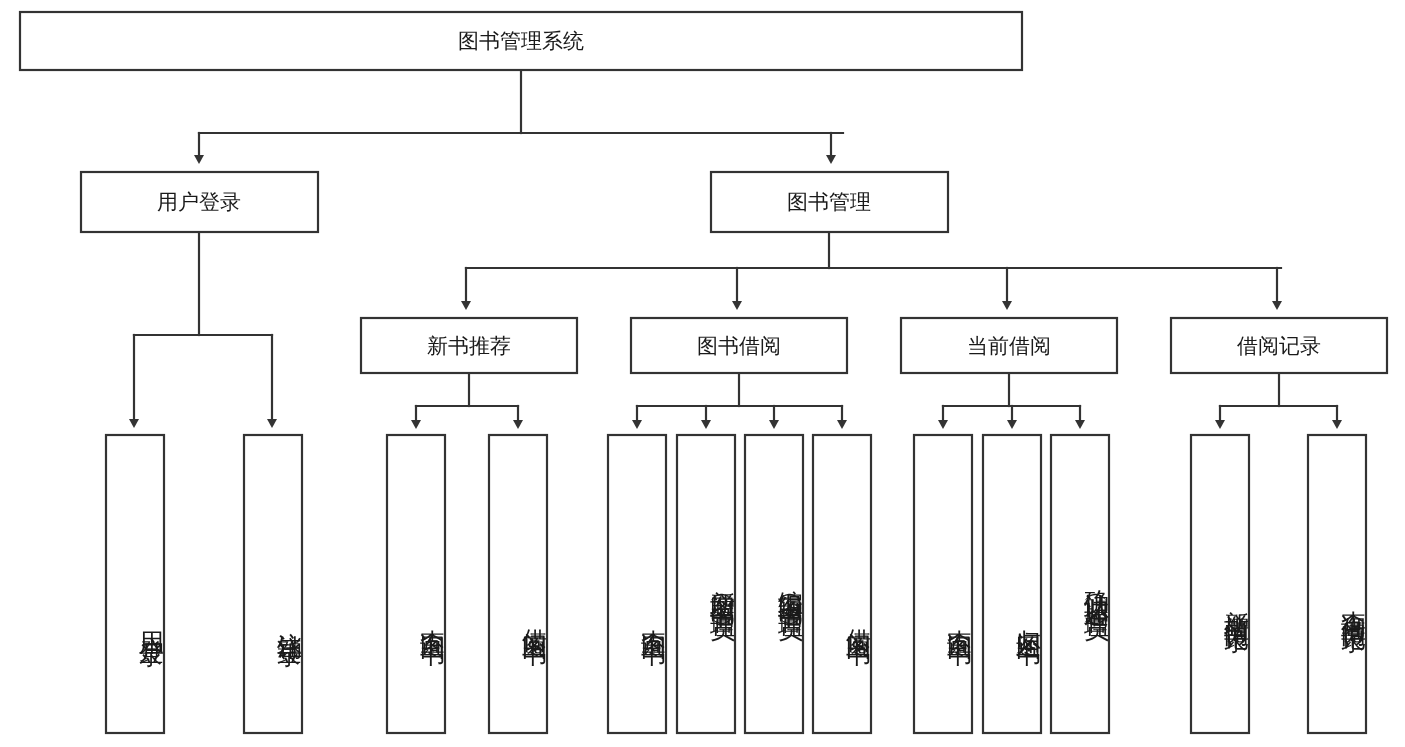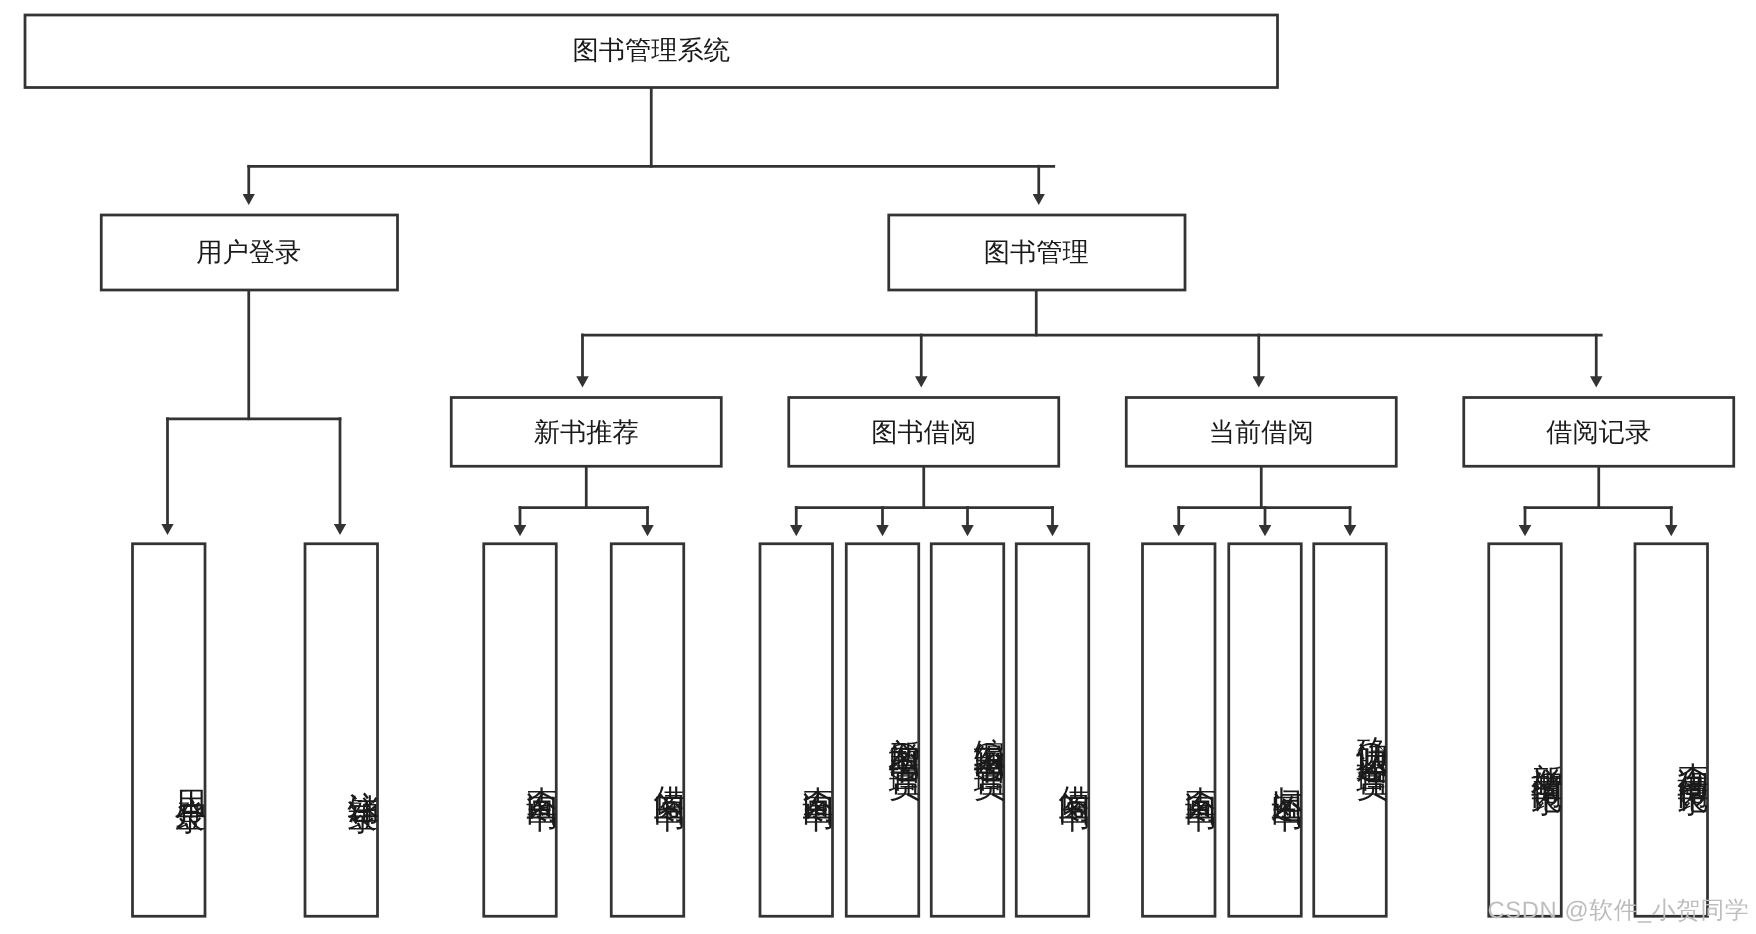--- a/index.html
+++ b/index.html
@@ -198,15 +198,14 @@
   <div class="leaf-label" style="left:608px; top:500px; width:58px; height:233px;">查询图书</div>
   <div class="leaf-label" style="left:677px; top:443px; width:58px; height:290px;">新增图书（管理员）</div>
   <div class="leaf-label" style="left:745px; top:443px; width:58px; height:290px;">编辑图书（管理员）</div>
   <div class="leaf-label" style="left:813px; top:500px; width:58px; height:233px;">借阅图书</div>
   <div class="leaf-label" style="left:914px; top:500px; width:58px; height:233px;">查询图书</div>
   <div class="leaf-label" style="left:983px; top:500px; width:58px; height:233px;">归还图书</div>
   <div class="leaf-label" style="left:1051px; top:443px; width:58px; height:290px;">确认归还（管理员）</div>
   <div class="leaf-label" style="left:1191px; top:470px; width:58px; height:263px;">新增借阅记录</div>
   <div class="leaf-label" style="left:1308px; top:470px; width:58px; height:263px;">查询借阅记录</div>
 
-  <div class="watermark" style="left:1190px; top:715px;">CSDN @软件_小贺同学</div>
 
 </div>
 
 </body></html>

